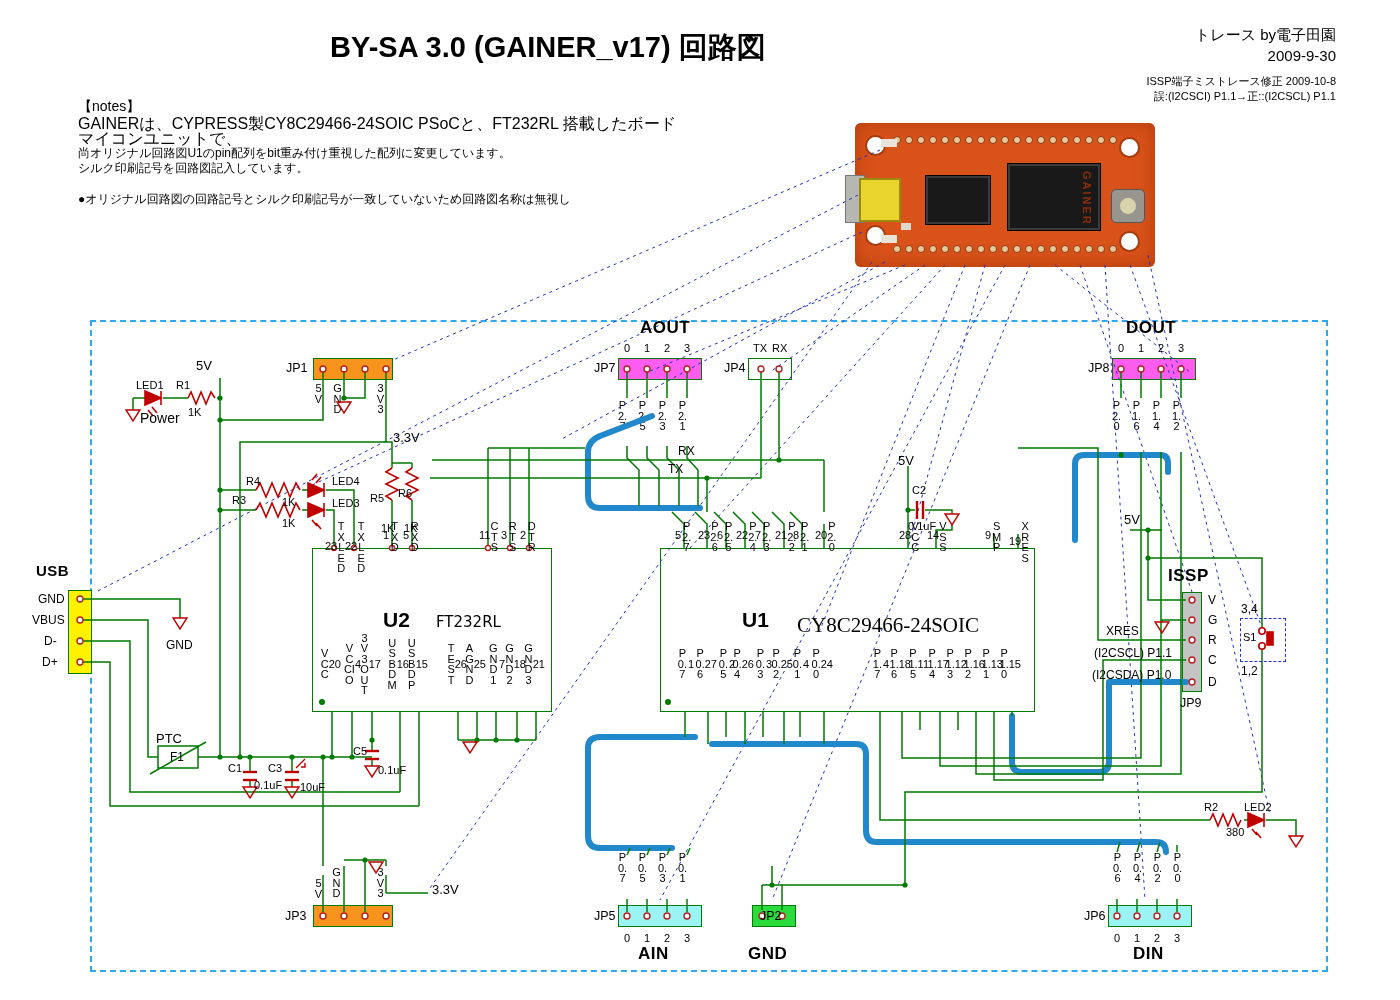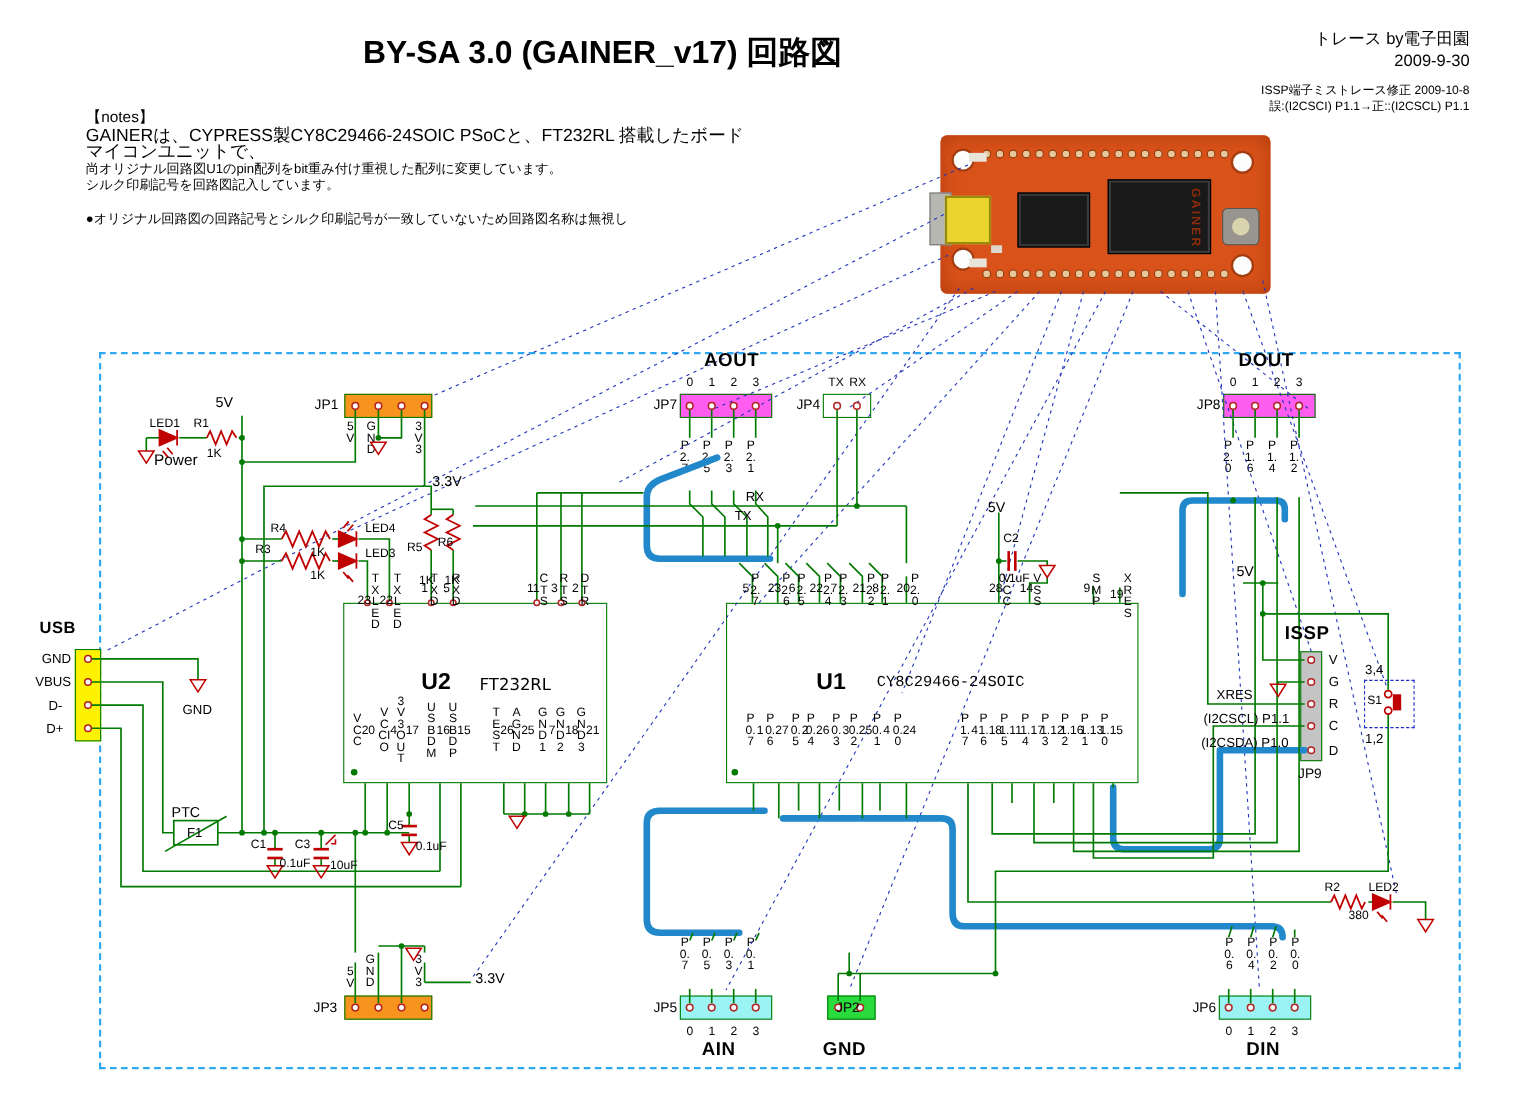--- a/index.html
+++ b/index.html
@@ -576,21 +576,21 @@
 <div class="lbl sm" style="left:1243px;top:631px">S1</div>
 <div class="lbl" style="left:1241px;top:664px;font-size:12px">1,2</div>
 
 <div class="lbl sm" style="left:1204px;top:801px">R2</div>
 <div class="lbl sm" style="left:1226px;top:826px">380</div>
 <div class="lbl sm" style="left:1244px;top:801px">LED2</div>
 
 <div class="lbl" style="left:383px;top:608px;font-size:21px;font-weight:bold">U2</div>
 <div class="lbl" style="left:436px;top:613px;font-size:15px;font-family:'DejaVu Sans',sans-serif">FT232RL</div>
 <div class="lbl" style="left:742px;top:608px;font-size:21px;font-weight:bold">U1</div>
-<div class="lbl" style="left:797px;top:613px;font-size:14px;font-family:Liberation Mono, monospace">CY8C29466-24SOIC</div>
+<div class="lbl" style="left:797px;top:613px;font-size:21px;font-family:Liberation Serif, serif">CY8C29466-24SOIC</div>
 
 <div class="pc t" style="left:325px">
     <span class="pn">23</span>
     <span class="vt">TXLED</span>
   </div>
 <div class="pc t" style="left:345px">
     <span class="pn">22</span>
     <span class="vt">TXLED</span>
   </div>
 <div class="pc t" style="left:383px">

